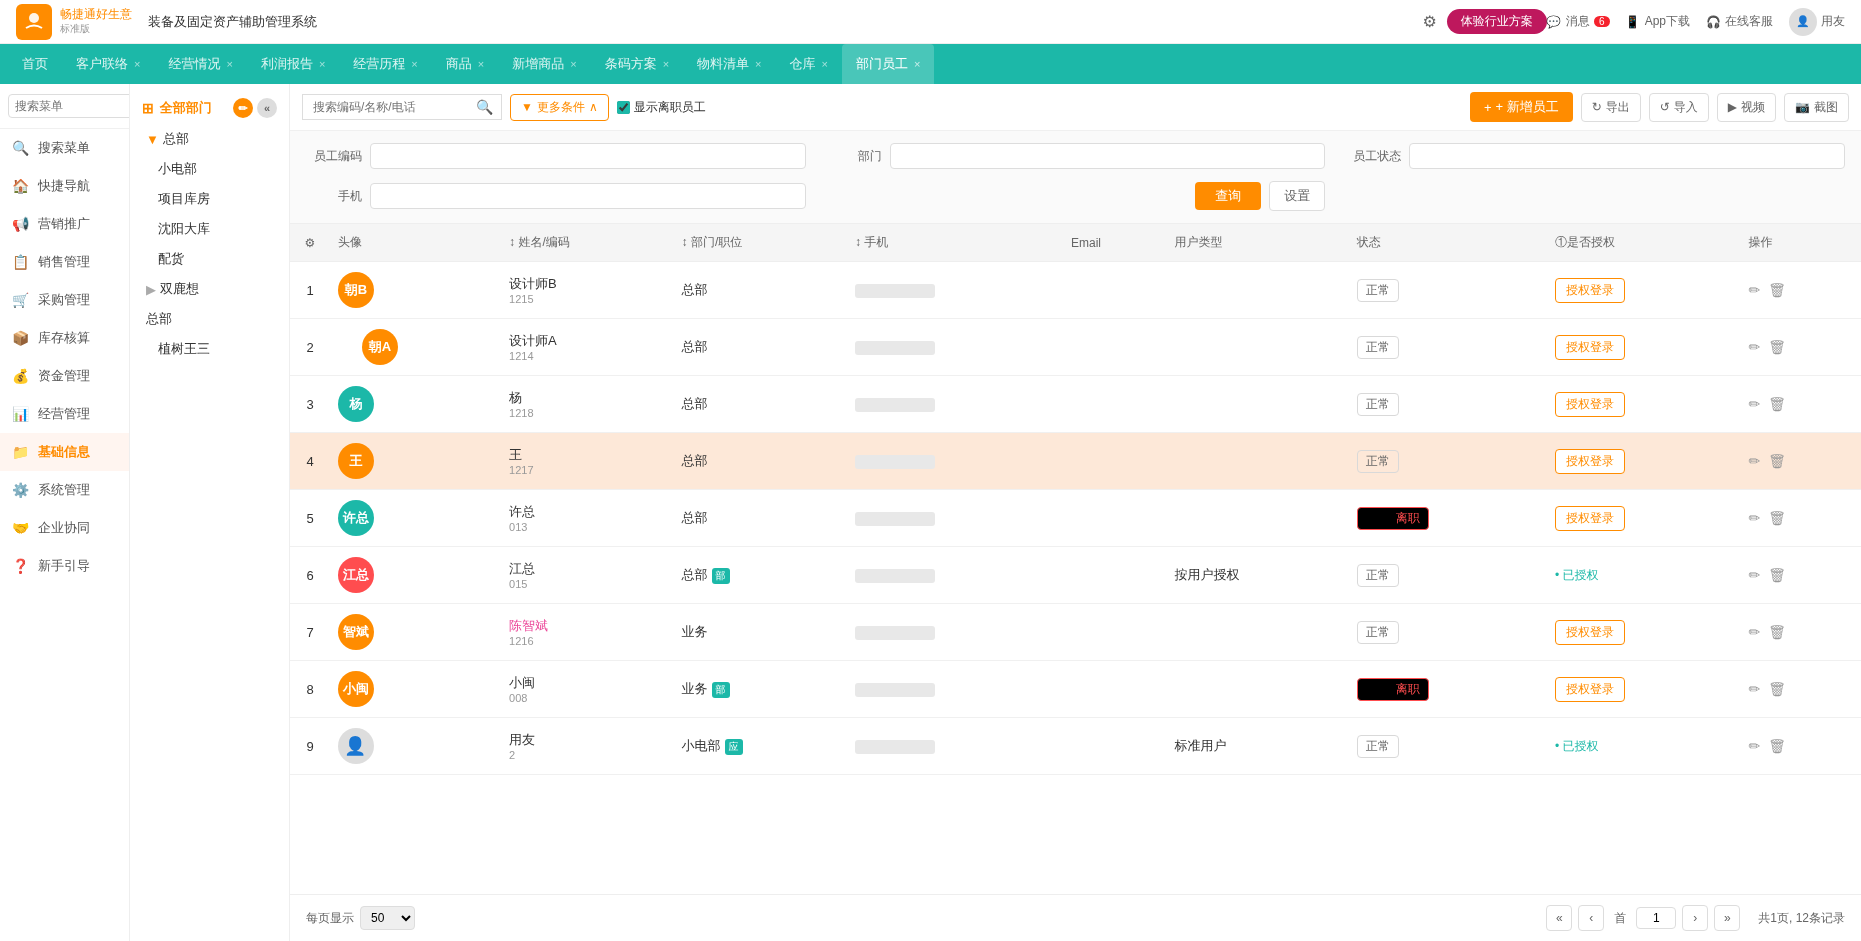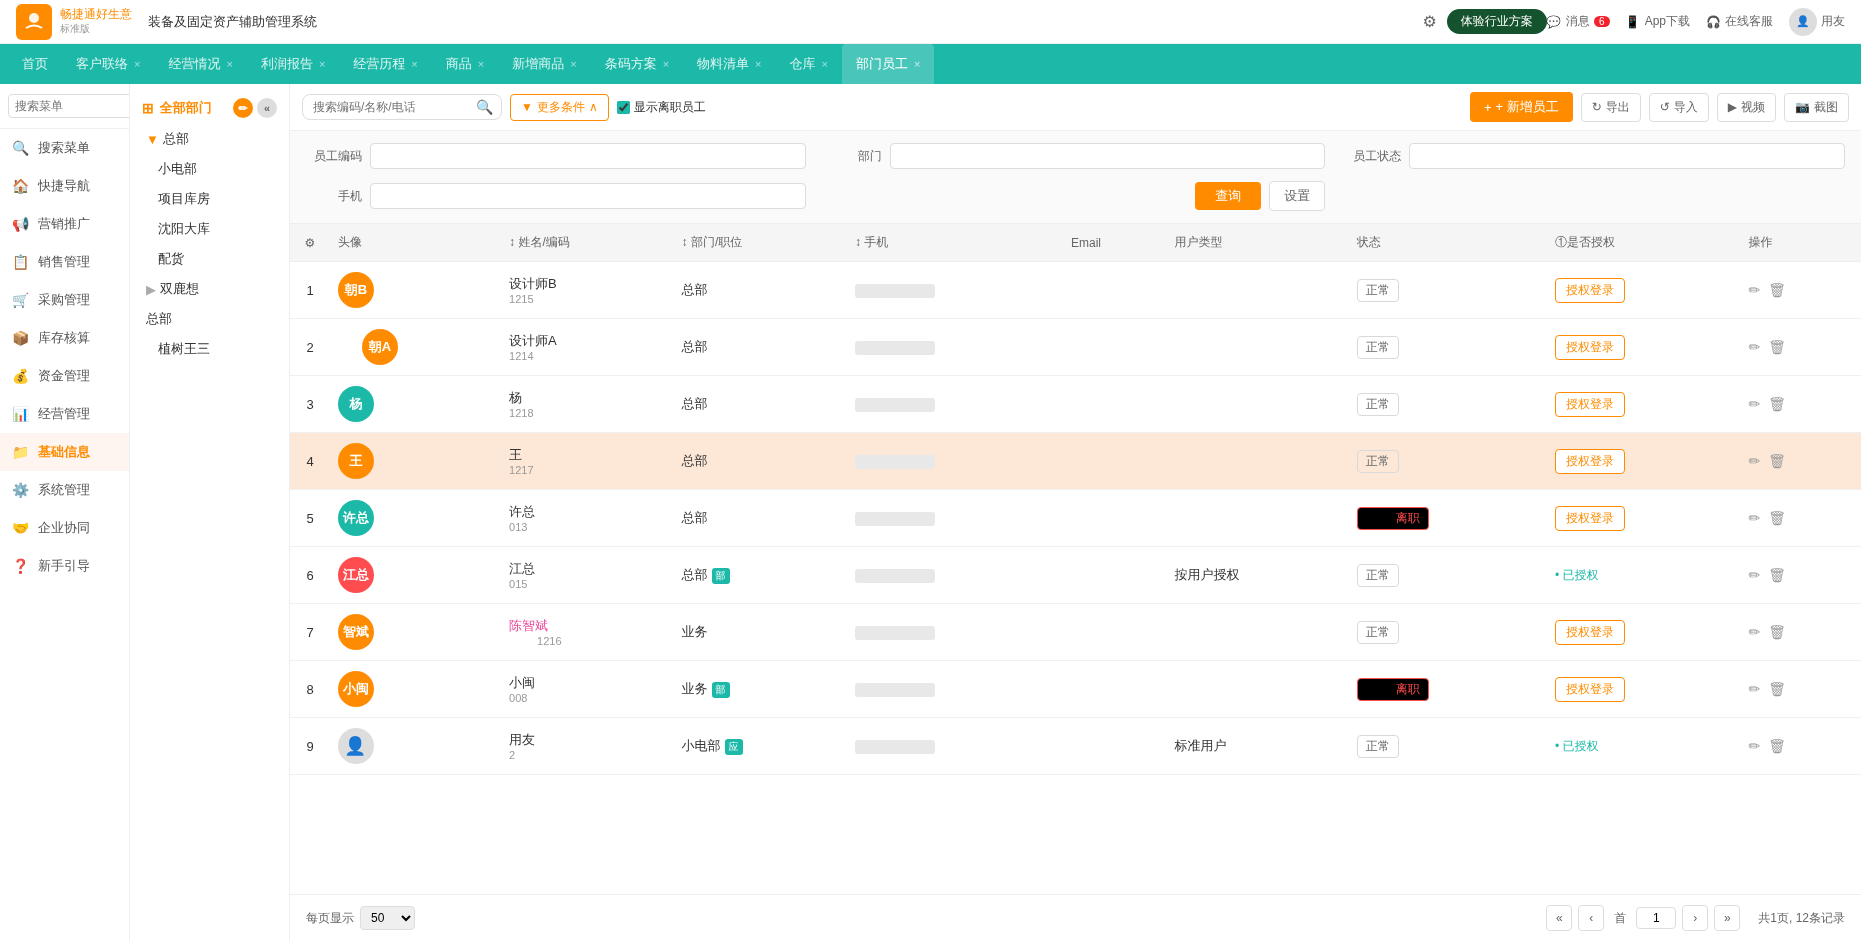--- a/index.html
+++ b/index.html
@@ -12,21 +12,21 @@
       position: relative; z-index: 10;
     }
     .logo-area { display: flex; align-items: center; gap: 8px; min-width: 120px; }
     .logo-icon { width: 36px; height: 36px; background: #ff8c00; border-radius: 6px; display: flex; align-items: center; justify-content: center; color: #fff; font-size: 10px; font-weight: bold; }
     .logo-text { font-size: 12px; color: #ff8c00; line-height: 1.3; }
     .logo-badge { font-size: 10px; color: #999; }
     .system-title { font-size: 13px; color: #333; margin-left: 12px; flex: 1; }
     .header-right { display: flex; align-items: center; gap: 16px; margin-left: auto; }
     .header-btn { display: flex; align-items: center; gap: 4px; color: #666; font-size: 12px; cursor: pointer; }
     .header-btn .badge { background: #f5222d; color: #fff; border-radius: 10px; padding: 0 4px; font-size: 10px; min-width: 16px; text-align: center; }
-    .trial-btn { background: #14532d; color: #fff; border: none; border-radius: 16px; padding: 4px 14px; font-size: 12px; cursor: pointer; }
+    .trial-btn { background: #be185d; color: #fff; border: none; border-radius: 16px; padding: 4px 14px; font-size: 12px; cursor: pointer; }
     .settings-icon { color: #666; cursor: pointer; font-size: 16px; }
     .user-avatar { width: 28px; height: 28px; background: #ddd; border-radius: 50%; display: flex; align-items: center; justify-content: center; font-size: 11px; color: #666; }
 
     
     .nav-tabs {
       background: #1cb8a8; display: flex; align-items: center; height: 40px; padding: 0 8px;
     }
     .nav-tab {
       display: flex; align-items: center; height: 40px; padding: 0 14px;
       color: rgba(255,255,255,0.85); font-size: 13px; cursor: pointer; border-right: none; white-space: nowrap;
@@ -73,21 +73,21 @@
     
     .table-area { flex: 1; display: flex; flex-direction: column; overflow: hidden; background: #fff; }
 
     
     .filter-bar {
       padding: 8px 12px; border-bottom: 1px solid #f0f0f0;
       display: flex; align-items: center; gap: 8px;
     }
     .search-input-wrap { position: relative; display: flex; align-items: center; }
     .search-input-wrap input {
-      border: 1px solid #ddd; border-radius: 8px; padding: 5px 20px 5px 10px;
+      border: 1px solid #ddd; border-radius: 0; padding: 5px 20px 5px 10px;
       font-size: 12px; width: 200px; outline: none;
     }
     .search-icon { position: absolute; right: 8px; color: #999; font-size: 14px; }
     .filter-more-btn {
       display: flex; align-items: center; gap: 4px; color: #ff8c00; font-size: 12px;
       border: 1px solid #ff8c00; border-radius: 4px; padding: 4px 10px; cursor: pointer;
     }
     .show-resigned-wrap { display: flex; align-items: center; gap: 4px; font-size: 12px; color: #333; }
     .checkbox-teal { accent-color: #1cb8a8; }
     .add-btn { background: #ff8c00; color: #fff; border: none; border-radius: 4px; padding: 6px 14px; font-size: 13px; cursor: pointer; display: flex; align-items: center; gap: 4px; }
@@ -551,21 +551,21 @@
     </div>
   </td>
               </tr>
               <tr>
                 <td style="text-align: center;">7</td>
                 <td>
                   <div class="avatar-circle" style="background:#ff8c00;">智斌</div>
                 </td>
                 <td>
                   <div style="font-size:13px;color:#ec4899;">陈智斌</div>
-                  <div style="font-size:11px;color:#999;margin-left:28px;">1216</div>
+                  <div style="font-size:11px;color:#999;">1216</div>
                 </td>
                 <td>业务</td>
                 <td><span class="phone-blur"></span></td>
                 <td></td>
                 <td></td>
                 <td><span class="status-badge status-normal">正常</span></td>
                 <td><button class="auth-btn">授权登录</button></td>
                 <td>
     <div class="op-btns">
       <span class="op-btn" title="编辑">✏</span>

